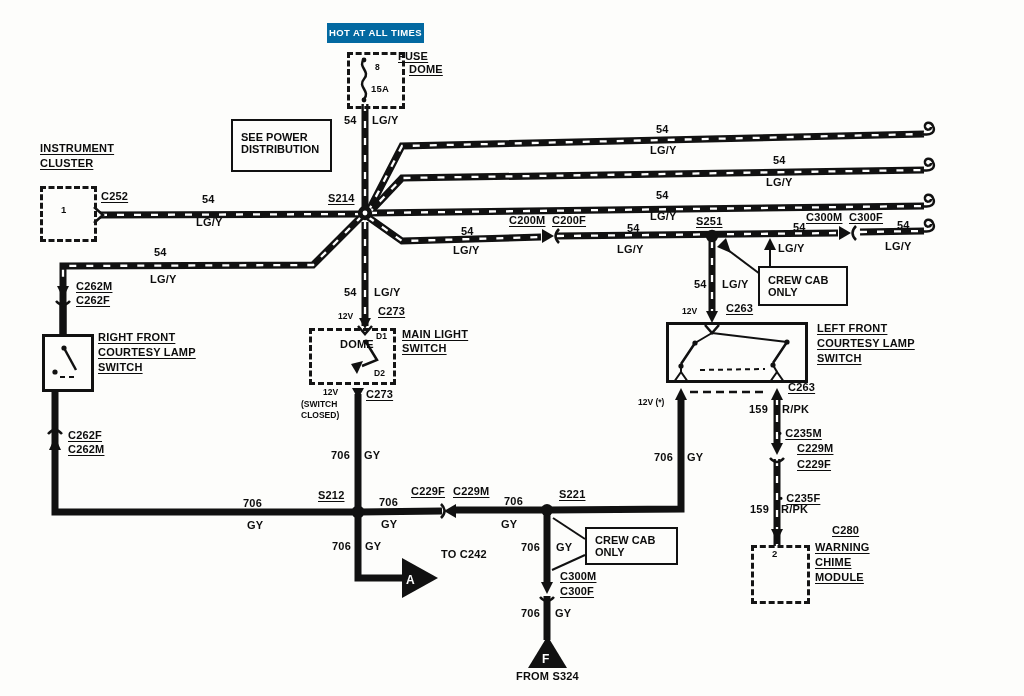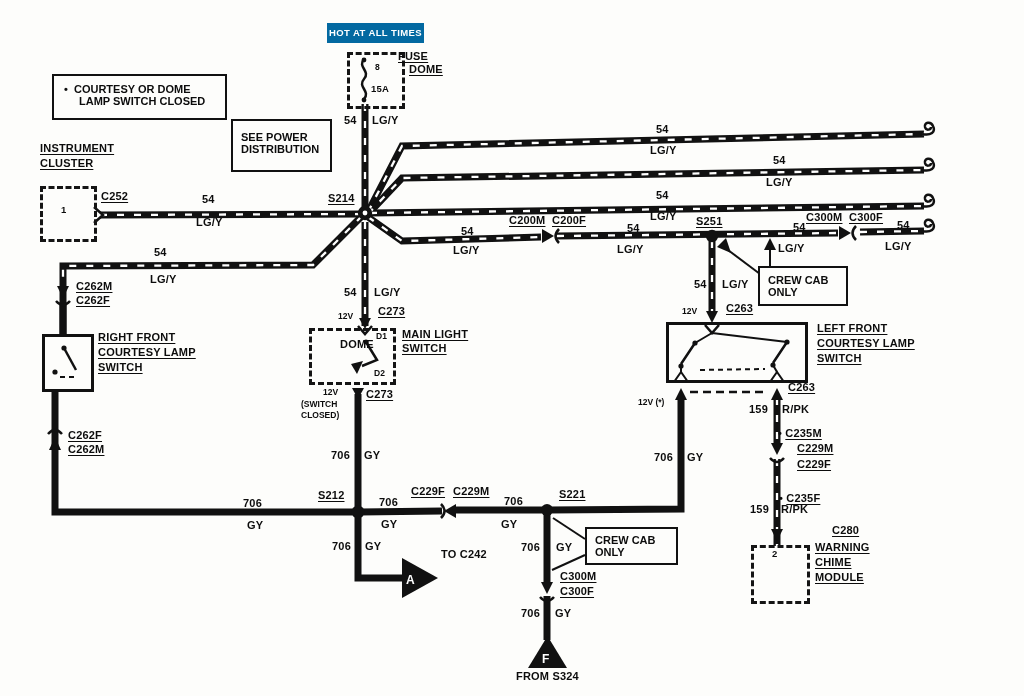--- a/index.html
+++ b/index.html
@@ -172,24 +172,20 @@
     <span>HOT AT ALL TIMES</span>
   </div>
 
   <div class="dbox" style="left:347px;top:52px;width:58px;height:57px;"></div>
   <div class="dbox" style="left:40px;top:186px;width:57px;height:56px;"></div>
   <div class="dbox" style="left:309px;top:328px;width:87px;height:57px;"></div>
   <div class="dbox" style="left:751px;top:545px;width:59px;height:59px;"></div>
   <div class="box" style="left:42px;top:334px;width:52px;height:58px;background:transparent;border-width:3px;"></div>
   <div class="box" style="left:666px;top:322px;width:142px;height:61px;background:transparent;border-width:3px;"></div>
 
-  <div class="box" style="left:52px;top:74px;width:175px;height:46px;padding:7px 0 0 10px;">
-    <span class="ln"><span>•</span>&nbsp;&nbsp;<span>COURTESY OR DOME</span></span>
-    <span class="ln" style="padding-left:15px;">LAMP SWITCH CLOSED</span>
-  </div>
 
   <div class="box" style="left:231px;top:119px;width:101px;height:53px;padding:10px 0 0 8px;">
     <span class="ln">SEE POWER</span>
     <span class="ln">DISTRIBUTION</span>
   </div>
 
   <div class="box" style="left:758px;top:266px;width:90px;height:40px;padding:6px 0 0 8px;">
     <span class="ln">CREW CAB</span>
     <span class="ln">ONLY</span>
   </div>

